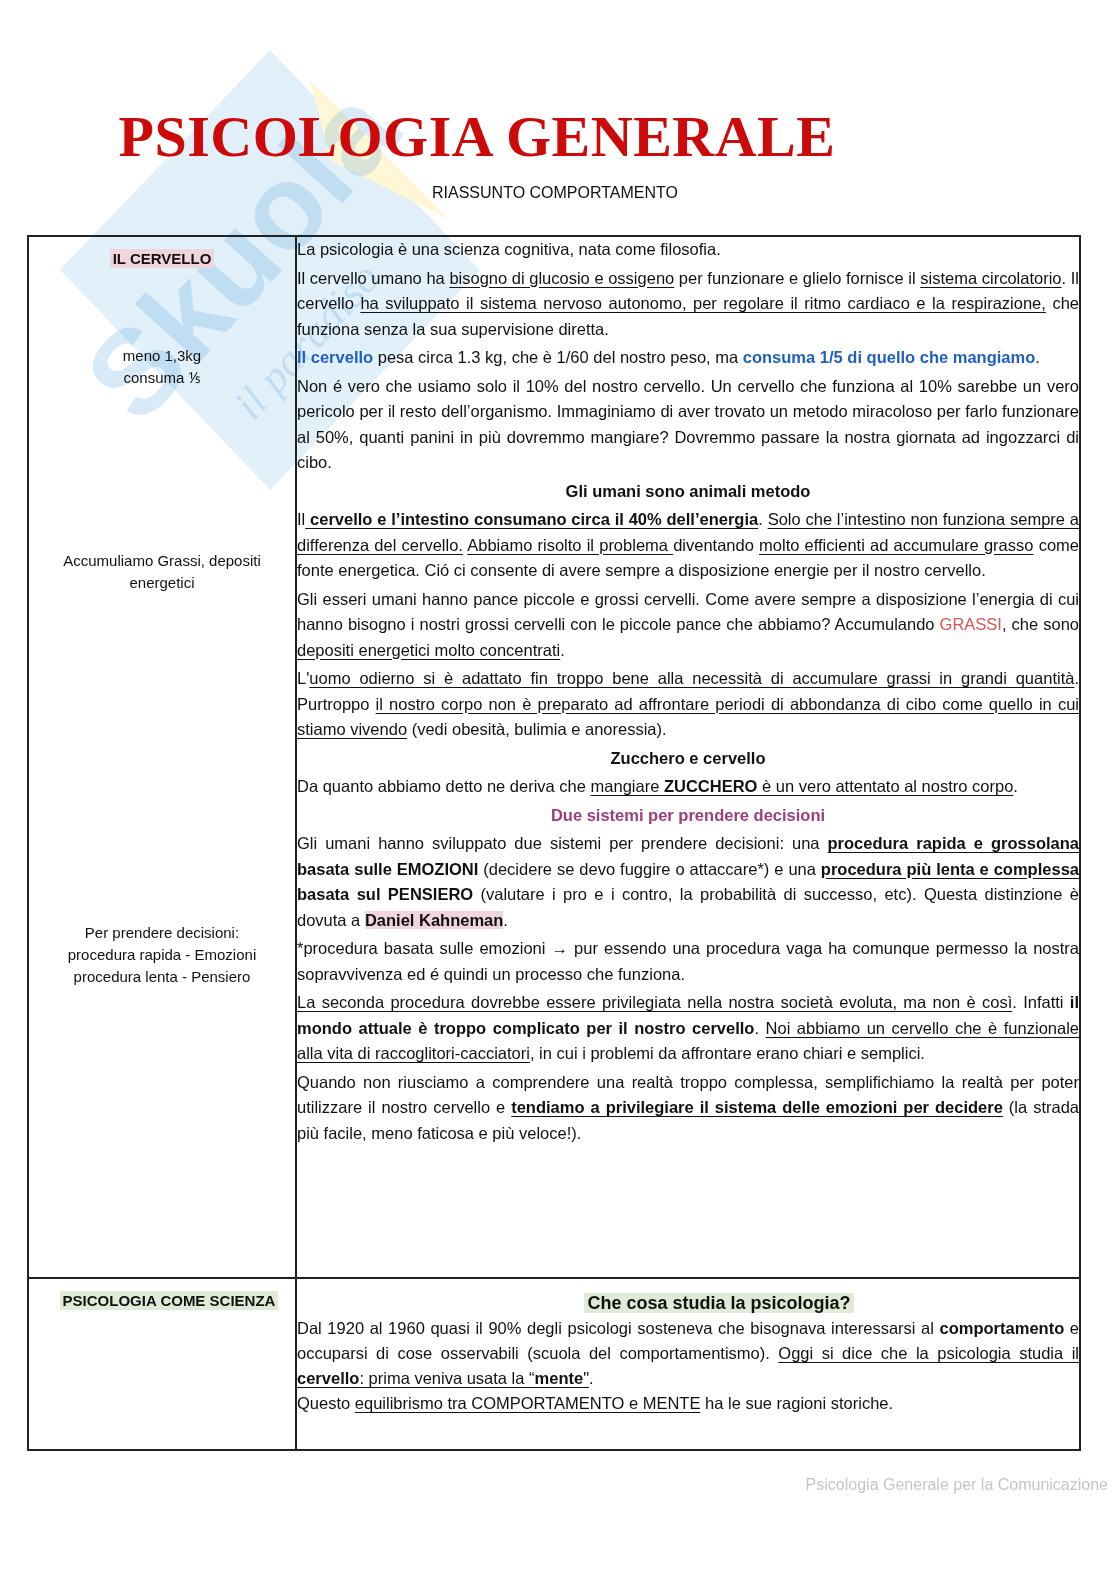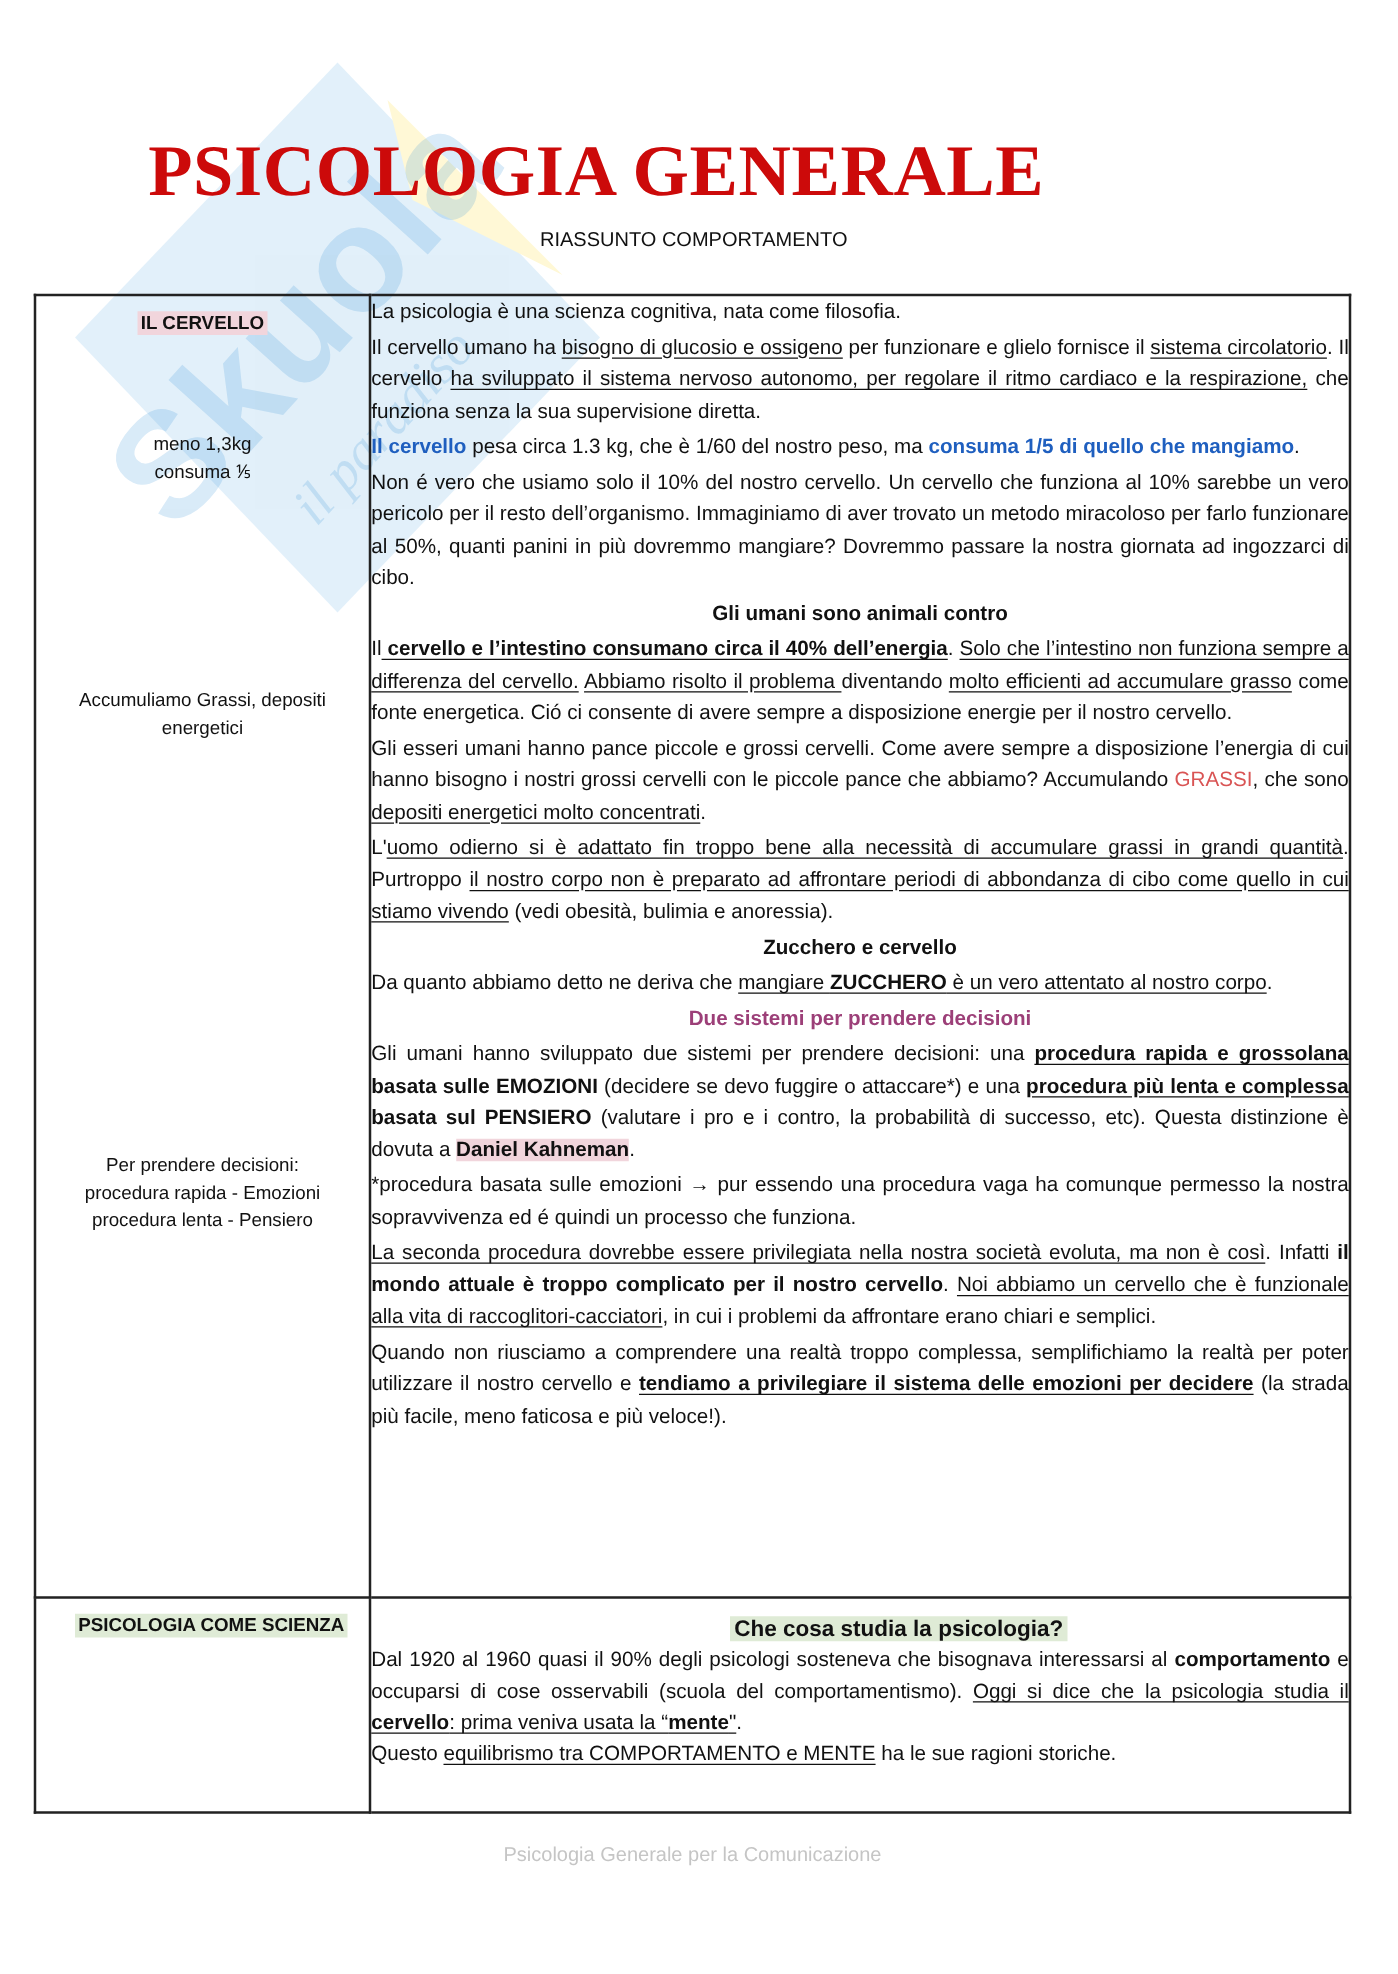--- a/index.html
+++ b/index.html
@@ -33,21 +33,21 @@
   .hl-pink { background: #f1d5dc; }
   .hl-green { background: #dfebd6; margin-left: 14px; }
   .left .note { position: absolute; left: 0; width: 100%; line-height: 22px; }
   p { margin: 0 0 3px 0; }
   .center { text-align: center; font-weight: bold; }
   .blue { color: #1f5fbf; font-weight: bold; }
   .red { color: #d95454; }
   .plum { color: #9c3f78; font-weight: bold; }
   u { text-decoration: underline; text-underline-offset: 3px; }
   .footer {
-    position: absolute; top: 1476px; left: 0; width: 1108px; text-align: center;
+    position: absolute; top: 1476px; left: 0; width: 1108px; text-align: right;
     color: #c5c5c5; font-size: 16px; z-index: 1;
   }
 </style>
 </head>
 <body>
 
 <svg class="watermark" viewBox="0 0 460 480">
   <g opacity="0.16">
     <polygon points="240,10 450,230 240,450 30,230" fill="#4aa3df"></polygon>
     <polygon points="280,40 420,180 300,120" fill="#ffd400"></polygon>
@@ -84,21 +84,21 @@
     </td>
     <td class="right">
       <p><span>La psicologia è una scienza cognitiva, nata come filosofia.</span></p>
       <p>
         <span>Il cervello umano ha </span><u>bisogno di glucosio e ossigeno</u><span> per funzionare e glielo fornisce il </span><u>sistema circolatorio</u><span>. Il cervello </span><u>ha sviluppato il sistema nervoso autonomo, per regolare il ritmo cardiaco e la respirazione,</u><span> che funziona senza la sua supervisione diretta.</span>
       </p>
       <p>
         <span class="blue">Il cervello</span><span> pesa circa 1.3 kg, che è 1/60 del nostro peso, ma </span><span class="blue">consuma 1/5 di quello che mangiamo</span><span>.</span>
       </p>
       <p><span>Non é vero che usiamo solo il 10% del nostro cervello. Un cervello che funziona al 10% sarebbe un vero pericolo per il resto dell’organismo. Immaginiamo di aver trovato un metodo miracoloso per farlo funzionare al 50%, quanti panini in più dovremmo  mangiare? Dovremmo passare la nostra giornata ad ingozzarci di cibo.</span></p>
-      <p class="center">Gli umani sono animali contro</p>
+      <p class="center">Gli umani sono animali metodo</p>
       <p>
         <span>Il</span><u><b> cervello e l’intestino consumano circa il 40% dell’energia</b></u><span>. </span><u>Solo che l’intestino non funziona sempre a differenza del cervello.</u><span> </span><u>Abbiamo risolto il problema </u><span>diventando </span><u>molto efficienti ad accumulare  grasso</u><span> come fonte energetica. Ció ci consente di avere sempre a disposizione energie per il nostro cervello.</span>
       </p>
       <p>
         <span>Gli esseri umani hanno pance piccole e grossi cervelli. Come avere sempre a disposizione l’energia di cui hanno bisogno i nostri grossi cervelli con le piccole pance che abbiamo? Accumulando </span><span class="red">GRASSI</span><span>, che sono </span><u>depositi energetici molto concentrati</u><span>.</span>
       </p>
       <p>
         <span>L'</span><u>uomo odierno si è  adattato fin troppo bene alla necessità di accumulare grassi in grandi quantità</u><span>. Purtroppo </span><u>il nostro corpo non è preparato ad affrontare periodi di abbondanza di cibo come quello in cui stiamo  vivendo</u><span> (vedi obesità, bulimia e anoressia).</span>
       </p>
       <p class="center">Zucchero e cervello</p>

